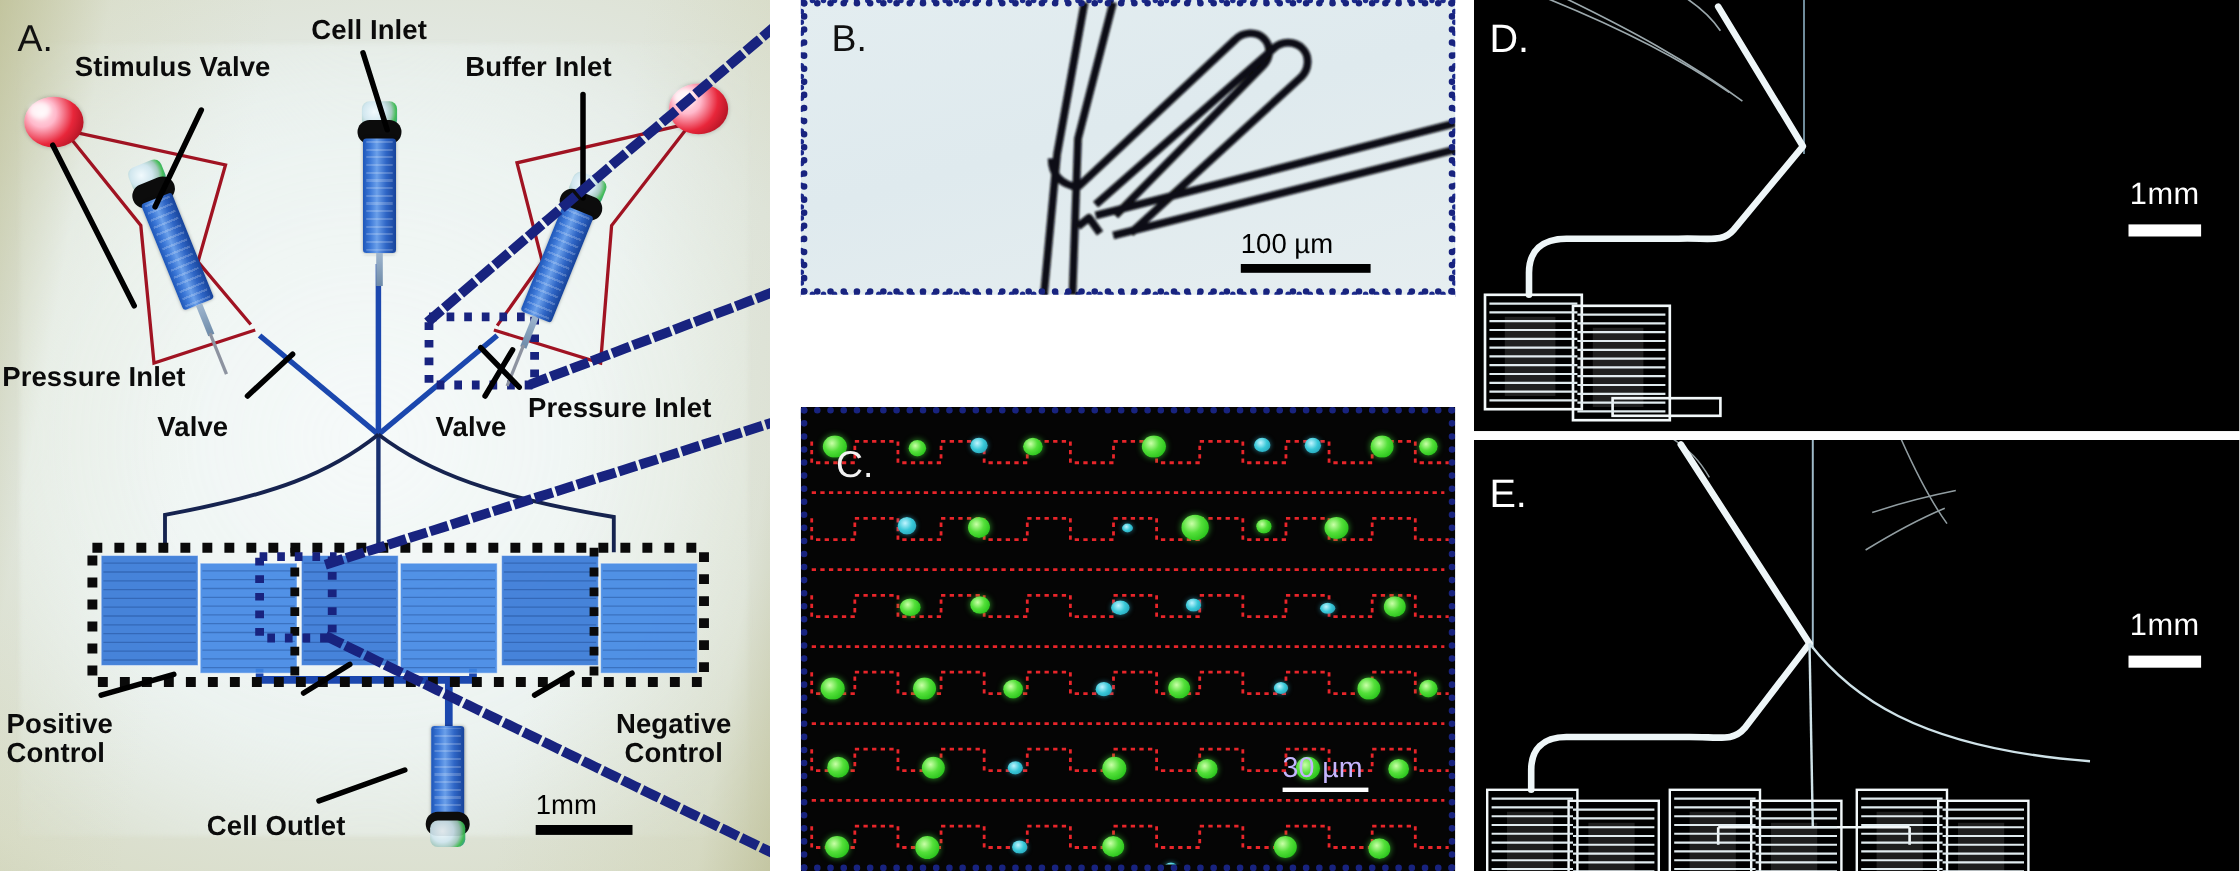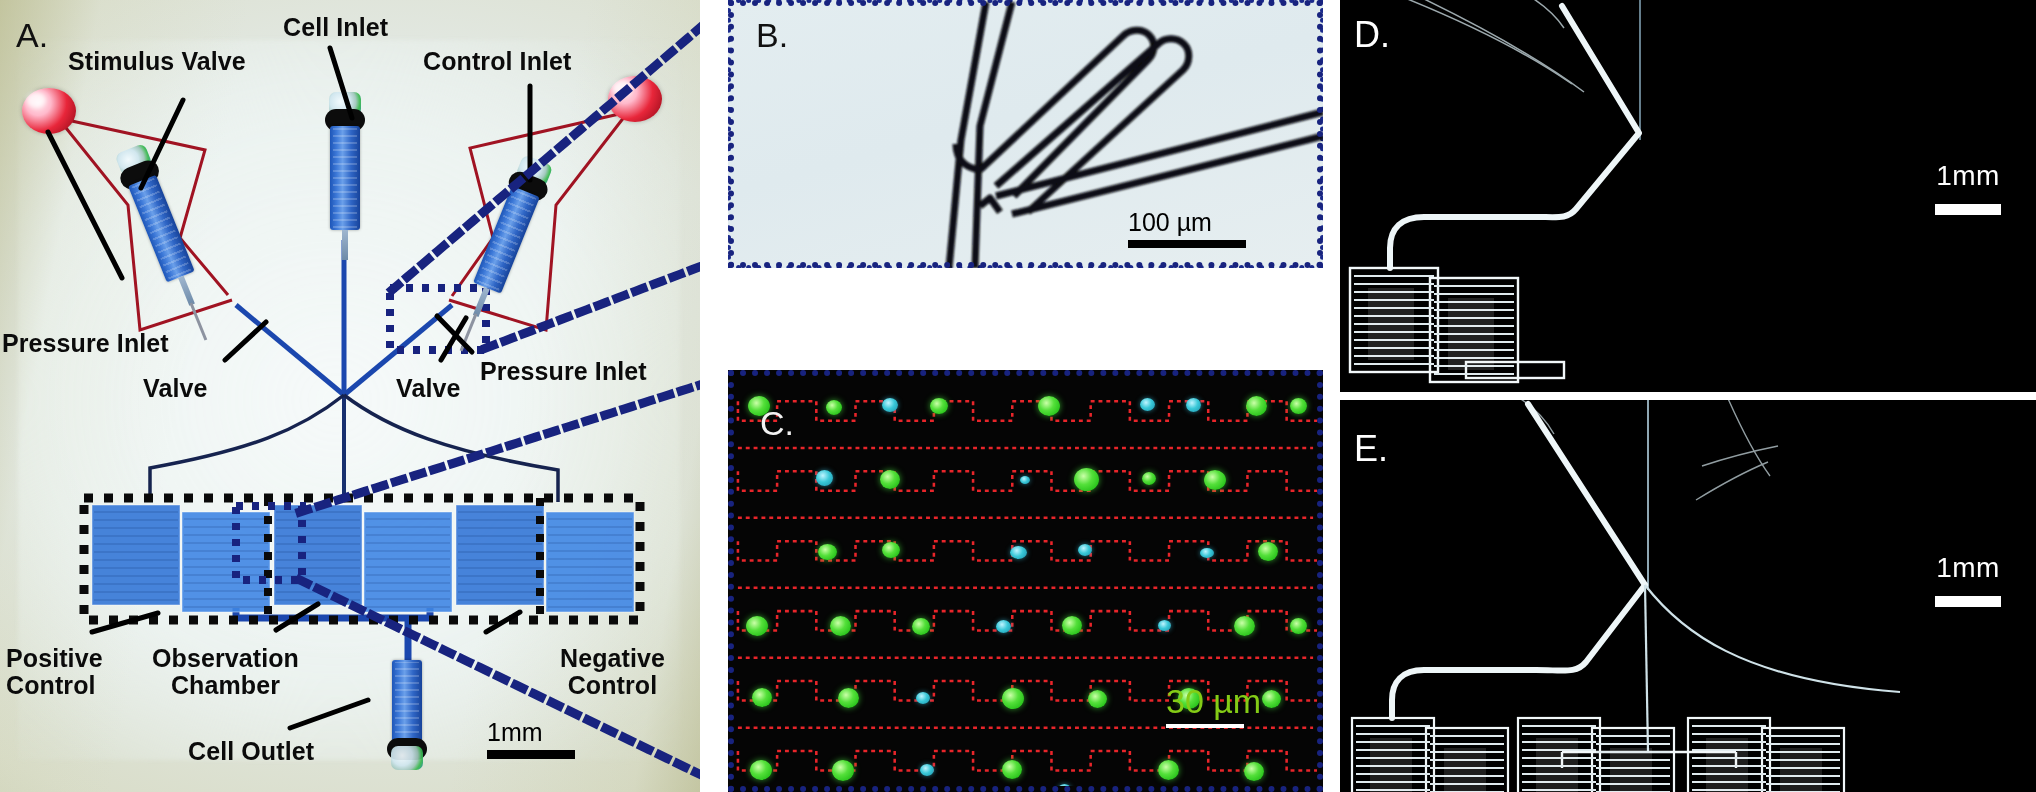--- a/index.html
+++ b/index.html
@@ -187,29 +187,27 @@
         <line x1="276" y1="630" x2="318" y2="604"></line>
         <line x1="486" y1="632" x2="520" y2="612"></line>
         <line x1="290" y1="728" x2="368" y2="700"></line>
       </g>
     </svg>
 
     <div class="panelletter" style="left:16px;top:16px;">A.</div>
 
     <span class="lbl lblbold" style="left:68px;top:48px;">Stimulus Valve</span>
     <span class="lbl lblbold" style="left:283px;top:14px;">Cell Inlet</span>
-    <span class="lbl lblbold" style="left:423px;top:48px;">Control Inlet</span>
+    <span class="lbl lblbold" style="left:423px;top:48px;">Buffer Inlet</span>
     <span class="lbl lblbold" style="left:2px;top:330px;">Pressure Inlet</span>
     <span class="lbl lblbold" style="left:480px;top:358px;">Pressure Inlet</span>
     <span class="lbl lblbold" style="left:143px;top:375px;">Valve</span>
     <span class="lbl lblbold" style="left:396px;top:375px;">Valve</span>
     <span class="lbl lblbold" style="left:6px;top:645px;">Positive
 Control</span>
-    <span class="lbl lblbold" style="left:152px;top:645px;text-align:center;">Observation
-Chamber</span>
     <span class="lbl lblbold" style="left:548px;top:645px;text-align:center;margin-left:12px;">Negative
 Control</span>
     <span class="lbl lblbold" style="left:188px;top:738px;">Cell Outlet</span>
 
     <div class="scalebar" style="left:487px;top:718px;">
       <div class="cap">1mm</div>
       <div class="bar" style="width:88px;"></div>
     </div>
   </div>
 
@@ -323,21 +321,21 @@
       <div class="cell" style="left:98px;top:384px;width:22px;height:21px;"></div>
       <div class="cellsm" style="left:186px;top:388px;width:14px;height:12px;"></div>
       <div class="cell" style="left:268px;top:384px;width:20px;height:19px;"></div>
       <div class="cellsm" style="left:324px;top:408px;width:13px;height:11px;"></div>
       <div class="cell" style="left:424px;top:384px;width:21px;height:20px;"></div>
       <div class="cell" style="left:510px;top:386px;width:20px;height:19px;"></div>
     </div>
 
     <div class="panelletter" style="left:26px;top:28px;color:#f2f2f2;">C.</div>
     <div class="scalebar" style="left:432px;top:306px;color:#fff;">
-      <div class="cap" style="color:#84cc16;font-size:34px;">30 µm</div>
+      <div class="cap" style="color:#c4b5fd;font-size:26px;">30 µm</div>
       <div class="bar" style="width:78px;height:4px;background:#fff;"></div>
     </div>
   </div>
 
   <div id="panelD">
     <div class="dewrap">
       <svg class="overlay" viewBox="0 0 696 392" preserveAspectRatio="none">
 
         <g stroke="#cfe0e6" stroke-width="1.5" fill="none" opacity=".75">
           <path d="M60,-4 C120,20 180,48 232,84"></path>

